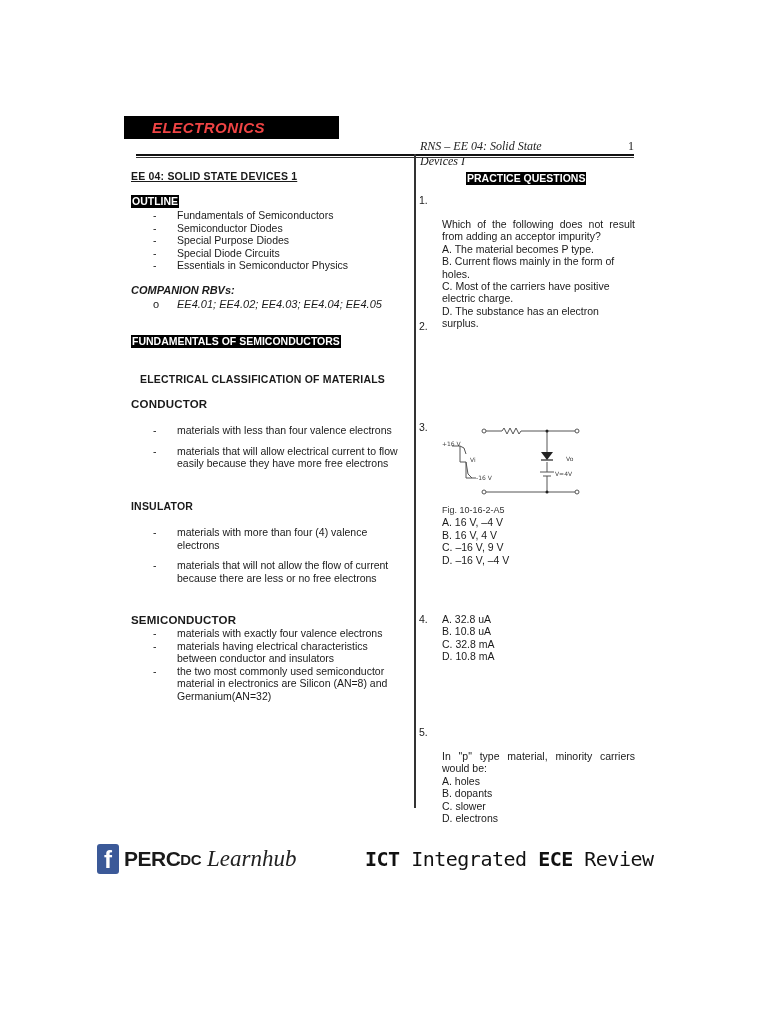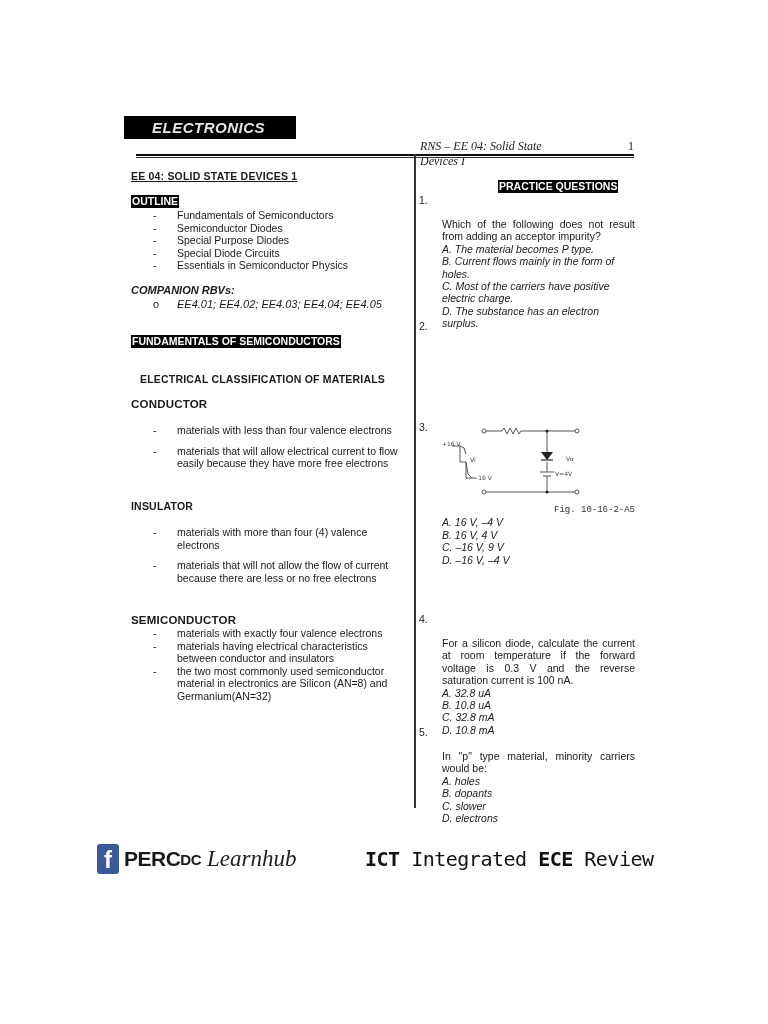--- a/index.html
+++ b/index.html
@@ -1,21 +1,21 @@
 <!DOCTYPE html>
 <html><head>
   <meta charset="utf-8">
   <style>
     * { box-sizing: border-box; margin: 0; padding: 0; }
     html, body { width: 768px; height: 1024px; background: #ffffff; overflow: hidden; }
     body { position: relative; font-family: "Liberation Sans", sans-serif; color: #1a1a1a; }
 
     .banner {
-      position: absolute; left: 124px; top: 116px; width: 172px; height: 23px;
-      background: #000; color: #e5e5e5; font-weight: bold; font-style: italic;
+      position: absolute; left: 124px; top: 116px; width: 215px; height: 23px;
+      background: #000; color: #ef4444; font-weight: bold; font-style: italic;
       font-size: 15px; letter-spacing: 0.5px; padding-left: 28px; line-height: 23px;
       font-family: "Liberation Sans", sans-serif;
     }
     .running-head {
       position: absolute; left: 420px; top: 139px; width: 214px; height: 14px;
       font-family: "Liberation Serif", serif; font-style: italic; font-size: 12px;
       display: flex; justify-content: space-between; color: #222; gap: 48px;
     }
     .running-head .page-num { font-style: normal; }
     .rule-thick { position: absolute; left: 136px; top: 154px; width: 498px; height: 2px; background: #111; }
@@ -36,24 +36,24 @@
     .sec-heading { font-weight: bold; font-size: 10.5px; letter-spacing: 0.2px; }
     .sec-heading.lg { font-size: 11.5px; }
     .companion-title { font-weight: bold; font-style: italic; font-size: 11px; }
     .companion-line { font-style: italic; font-size: 11px; padding-left: 46px; position: relative; }
     .companion-line .circle { position: absolute; left: 22px; font-style: normal; }
 
     .q { position: absolute; left: 0; width: 216px; line-height: 12.4px; }
     .q .num { position: absolute; left: 0; top: 0; }
     .q .body { margin-left: 23px; }
     .q .stem { text-align: justify; margin-top: 24px; }
-    .q .opt { display: block; font-style: italic; }
+    .q .opt { display: block; }
 
     .figure { margin: 3px 0 0 0; width: 193px; height: 82px; position: relative; }
-    .fig-caption { font-family: Liberation Mono, monospace; font-size: 9px; text-align: right; margin-top: -2px; color: #333; }
+    .fig-caption { font-family: Liberation Sans, sans-serif; font-size: 9px; text-align: left; margin-top: -2px; color: #333; }
 
     .footer-left { position: absolute; left: 97px; top: 843px; height: 32px; display: flex; align-items: center; }
     .fb-icon { width: 22px; height: 30px; background: #3b5998; border-radius: 3px; color: #fff; font-weight: bold; font-size: 24px; text-align: center; line-height: 32px; font-family: "Liberation Sans", sans-serif; margin-right: 5px; }
     .brand-bold { font-weight: bold; font-size: 21px; letter-spacing: -0.5px; font-family: "Liberation Sans", sans-serif; }
     .brand-small { font-weight: bold; font-size: 15px; letter-spacing: -0.5px; }
     .brand-italic { font-family: "Liberation Serif", serif; font-style: italic; font-size: 23px; margin-left: 6px; color: #222; }
     .footer-right { position: absolute; left: 365px; top: 847px; font-family: "DejaVu Sans Mono", monospace; font-size: 20px; color: #111; letter-spacing: -0.5px; }
     .footer-right b { font-weight: bold; }
   </style>
 </head>
@@ -107,21 +107,21 @@
 
   <div class="abs sec-heading lg" style="top:446px;">SEMICONDUCTOR</div>
   <ul class="bullet-list abs" style="top:459px; width:278px;">
     <li><span class="dash">-</span><span>materials with exactly four valence electrons</span></li>
     <li><span class="dash">-</span><span>materials having electrical characteristics between conductor and insulators</span></li>
     <li><span class="dash">-</span><span>the two most commonly used semiconductor material in electronics are Silicon (AN=8) and Germanium(AN=32)</span></li>
   </ul>
 </div>
 
 <div class="right-col">
-  <div style="position:absolute; left:47px; top:12px;margin-left:32px;">
+  <div style="position:absolute; left:47px; top:4px;">
     <span class="inv-heading">PRACTICE QUESTIONS</span>
   </div>
 
   <div class="q" style="top:26px;">
     <span class="num">1.</span>
     <div class="body">
       <div class="stem">Which of the following does not result from adding an acceptor impurity?</div>
       <span class="opt">A. The material becomes P type.</span>
       <span class="opt">B. Current flows mainly in the form of holes.</span>
       <span class="opt">C. Most of the carriers have positive electric charge.</span>
@@ -173,21 +173,20 @@
       <span class="opt">A. 16 V, –4 V</span>
       <span class="opt">B. 16 V, 4 V</span>
       <span class="opt">C. –16 V, 9 V</span>
       <span class="opt">D. –16 V, –4 V</span>
     </div>
   </div>
 
   <div class="q" style="top:445px;">
     <span class="num">4.</span>
     <div class="body">
-      <div class="stem">For a silicon diode, calculate the current at room temperature if the forward voltage is 0.3 V and the reverse saturation current is 100 nA.</div>
       <span class="opt">A. 32.8 uA</span>
       <span class="opt">B. 10.8 uA</span>
       <span class="opt">C. 32.8 mA</span>
       <span class="opt">D. 10.8 mA</span>
     </div>
   </div>
 
   <div class="q" style="top:558px;">
     <span class="num">5.</span>
     <div class="body">

